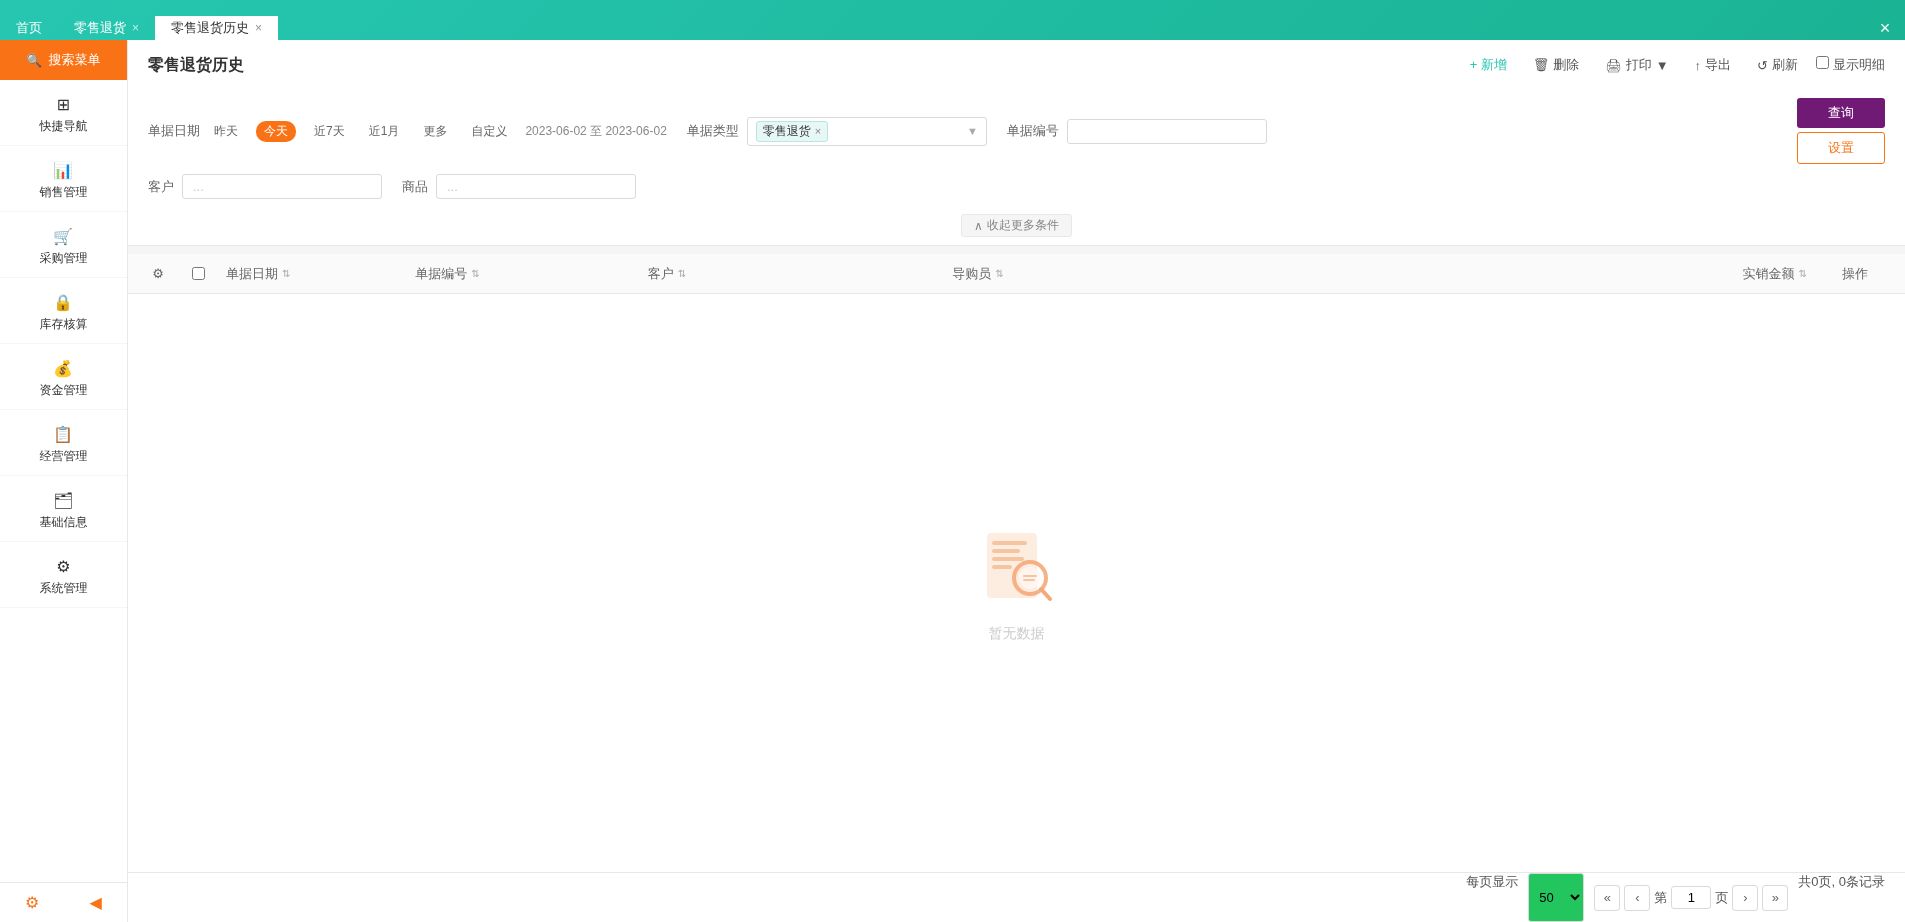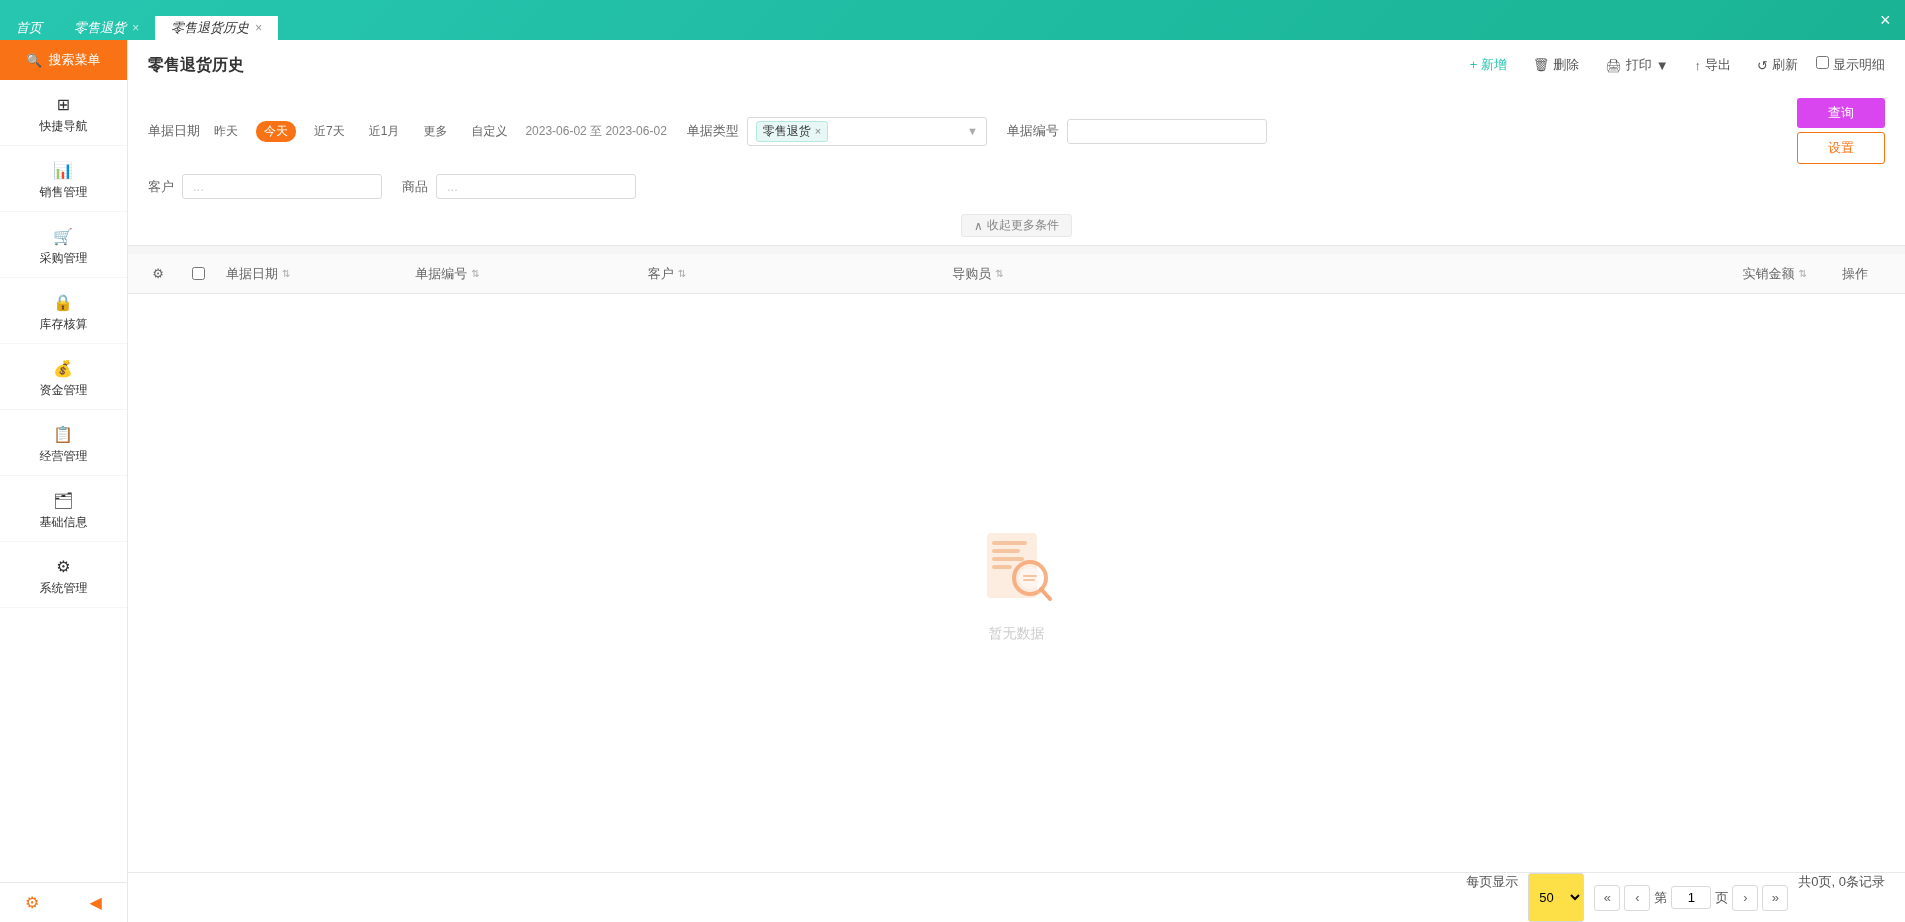--- a/index.html
+++ b/index.html
@@ -3,24 +3,23 @@
   <meta charset="utf-8">
   <style>
     * { box-sizing: border-box; margin: 0; padding: 0; font-family: 'Microsoft YaHei', Arial, sans-serif; }
     body { width: 1905px; height: 922px; overflow: hidden; display: flex; flex-direction: column; background: #f0f2f5; }
 
     
     .top-bar {
       height: 40px;
       background: linear-gradient(135deg, #26c6b0, #1ab394);
       display: flex;
-      align-items: flex-end;
+      align-items: center;
       padding: 16px 0 0 0;
       flex-shrink: 0;
-      font-style: italic;
     }
     .top-bar-tabs {
       display: flex;
       align-items: center;
       flex: 1;
       height: 100%;
     }
     .tab-item {
       height: 100%;
       display: flex;
@@ -356,21 +355,21 @@
       gap: 10px;
       font-size: 13px;
       color: #555;
     }
     .page-size-select {
       border: 1px solid #d9d9d9;
       border-radius: 3px;
       padding: 3px 6px;
       font-size: 13px;
       cursor: pointer;
-      background: #fde047;
+      background: #22c55e;
     }
     .page-nav {
       display: flex;
       align-items: center;
       gap: 4px;
     }
     .page-nav-btn {
       width: 26px;
       height: 26px;
       border: 1px solid #d9d9d9;
@@ -387,21 +386,21 @@
       width: 40px;
       border: 1px solid #d9d9d9;
       border-radius: 3px;
       padding: 3px 6px;
       text-align: center;
       font-size: 13px;
     }
 
     
     .query-btn {
-      background: #d946ef;
+      background: #701a75;
       color: #fff;
       border: none;
       border-radius: 3px;
       padding: 6px 18px;
       font-size: 13px;
       cursor: pointer;
     }
     .settings-btn {
       background: #fff;
       color: #f97316;

